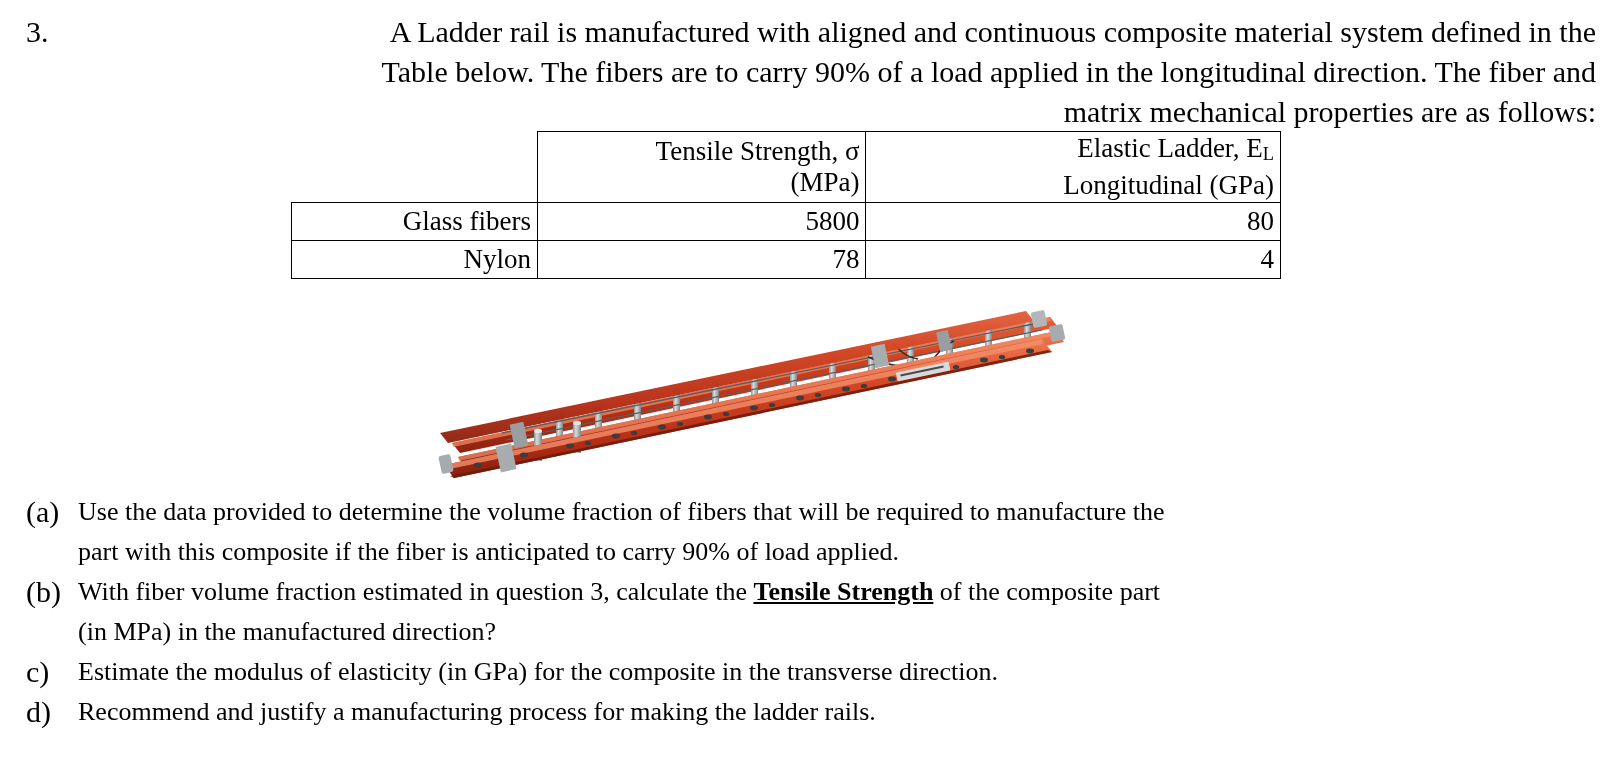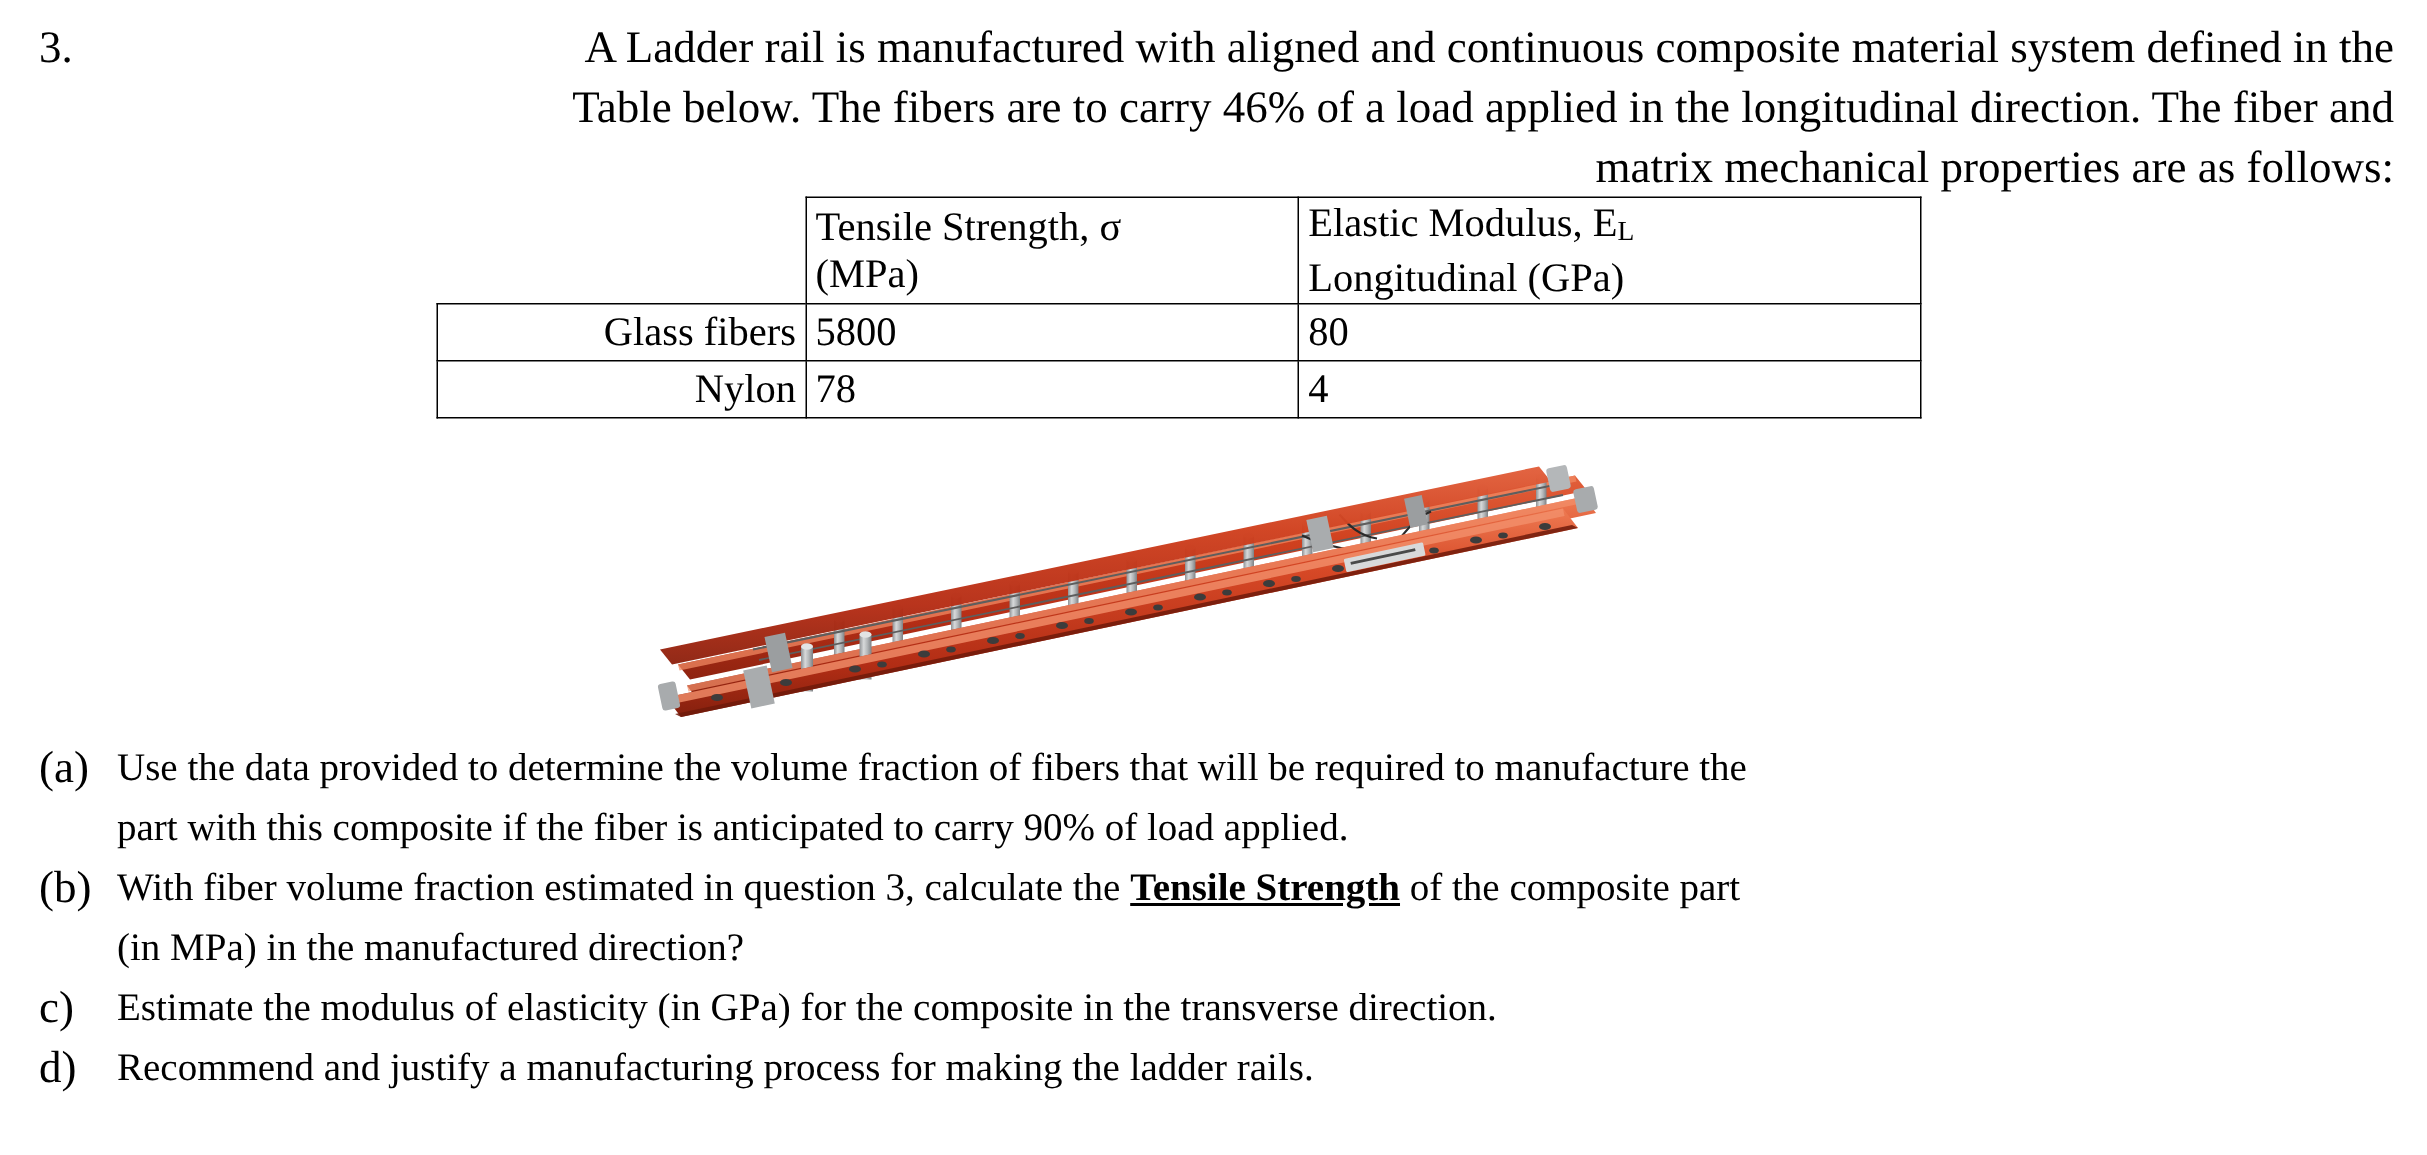--- a/index.html
+++ b/index.html
@@ -60,21 +60,21 @@
   table.props {
     border-collapse: collapse;
     width: 990px;
     font-size: 27px;
     line-height: 31px;
   }
   table.props td, table.props th {
     border: 1px solid #000000;
     padding: 1px 6px;
     font-weight: normal;
-    text-align: left;
+    text-align: right;
     vertical-align: middle;
   }
   table.props th.corner-blank {
     border: none;
     width: 241px;
   }
   table.props td.rowhead {
     text-align: right;
     padding-left: 14px;
     width: 241px;
@@ -145,37 +145,37 @@
 </head>
 <body>
 
 <div class="page">
 
   <div class="q-block">
     <div class="q-row">
       <div class="q-marker">3.</div>
       <div class="q-body">
         <div class="line">A Ladder rail is manufactured with aligned and continuous composite material system defined in the</div>
-        <div class="line">Table below. The fibers are to carry 46% of a load applied in the longitudinal direction.  The fiber and</div>
+        <div class="line">Table below. The fibers are to carry 90% of a load applied in the longitudinal direction.  The fiber and</div>
         <div class="line">matrix mechanical properties are as follows:</div>
       </div>
     </div>
   </div>
 
   <div class="table-wrap">
     <table class="props">
       <thead>
         <tr>
           <th class="corner-blank"></th>
           <th class="colhead col-ts">
             <span class="h-l1">Tensile Strength, σ</span>
             <span class="h-l2">(MPa)</span>
           </th>
           <th class="colhead col-em">
-            <span class="h-l1"><span>Elastic Modulus, E</span><sub>L</sub></span>
+            <span class="h-l1"><span>Elastic Ladder, E</span><sub>L</sub></span>
             <span class="h-l2">Longitudinal (GPa)</span>
           </th>
         </tr>
       </thead>
       <tbody>
         <tr>
           <td class="rowhead">Glass fibers</td>
           <td class="val">5800</td>
           <td class="val">80</td>
         </tr>

